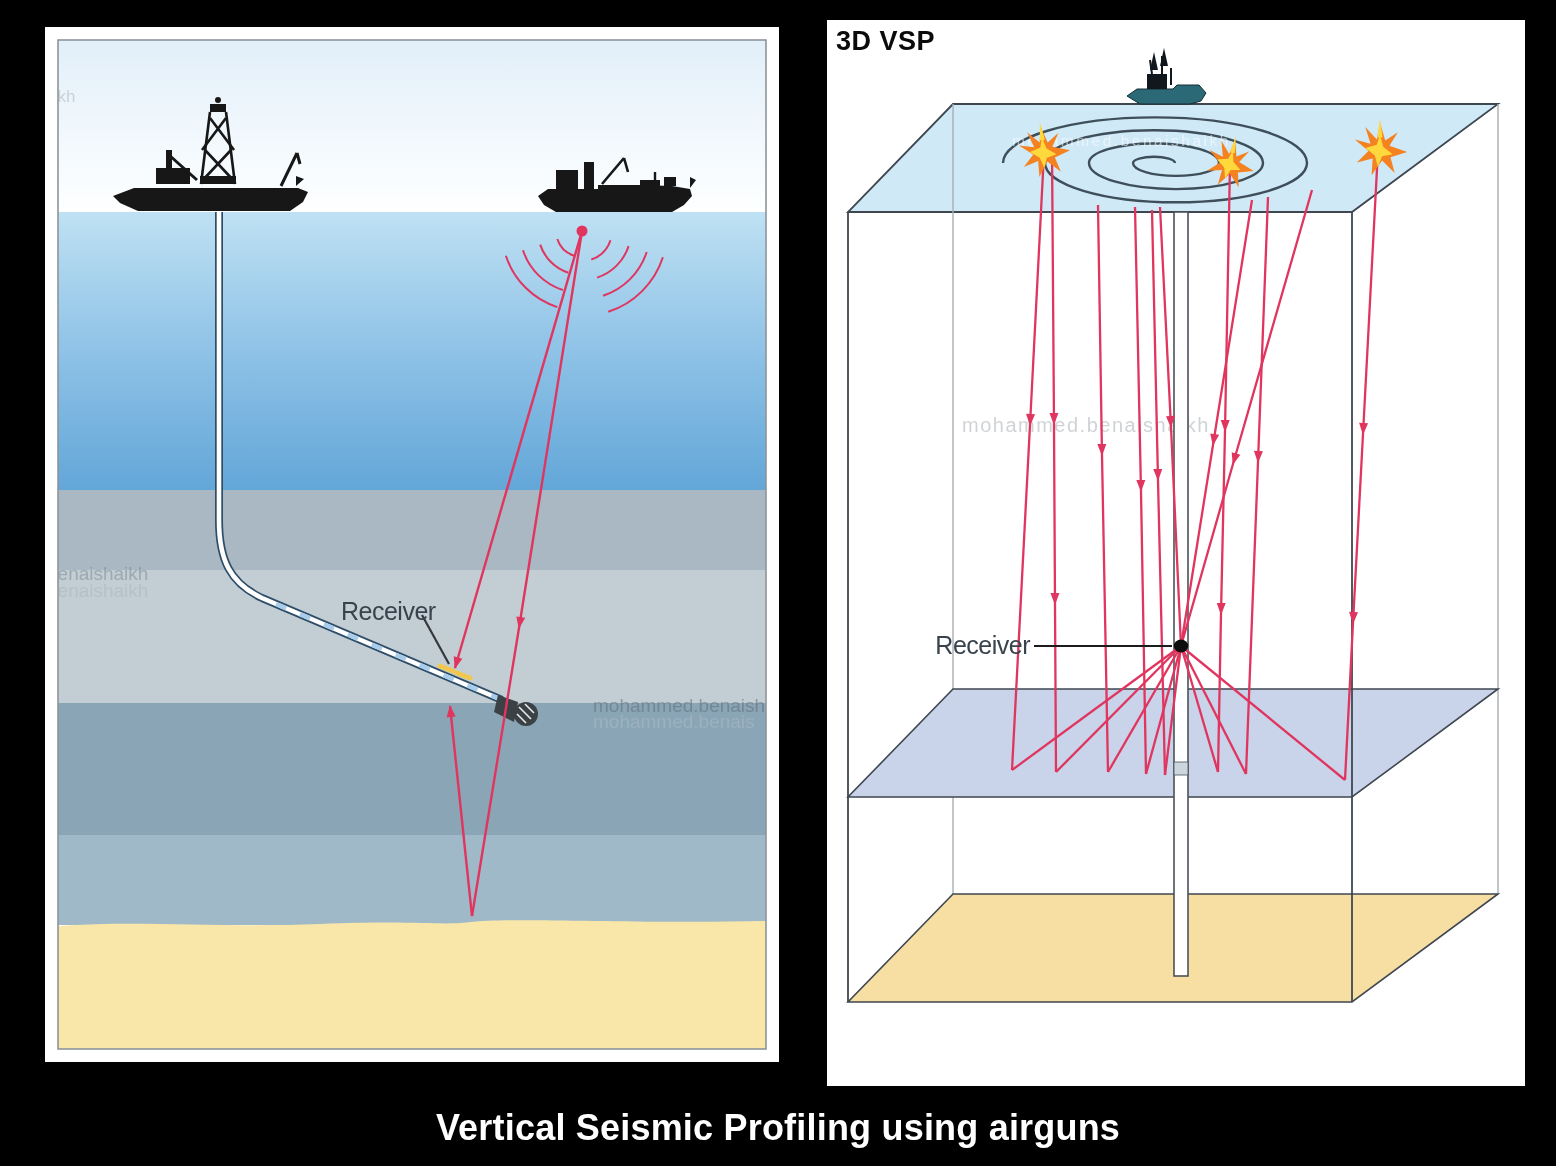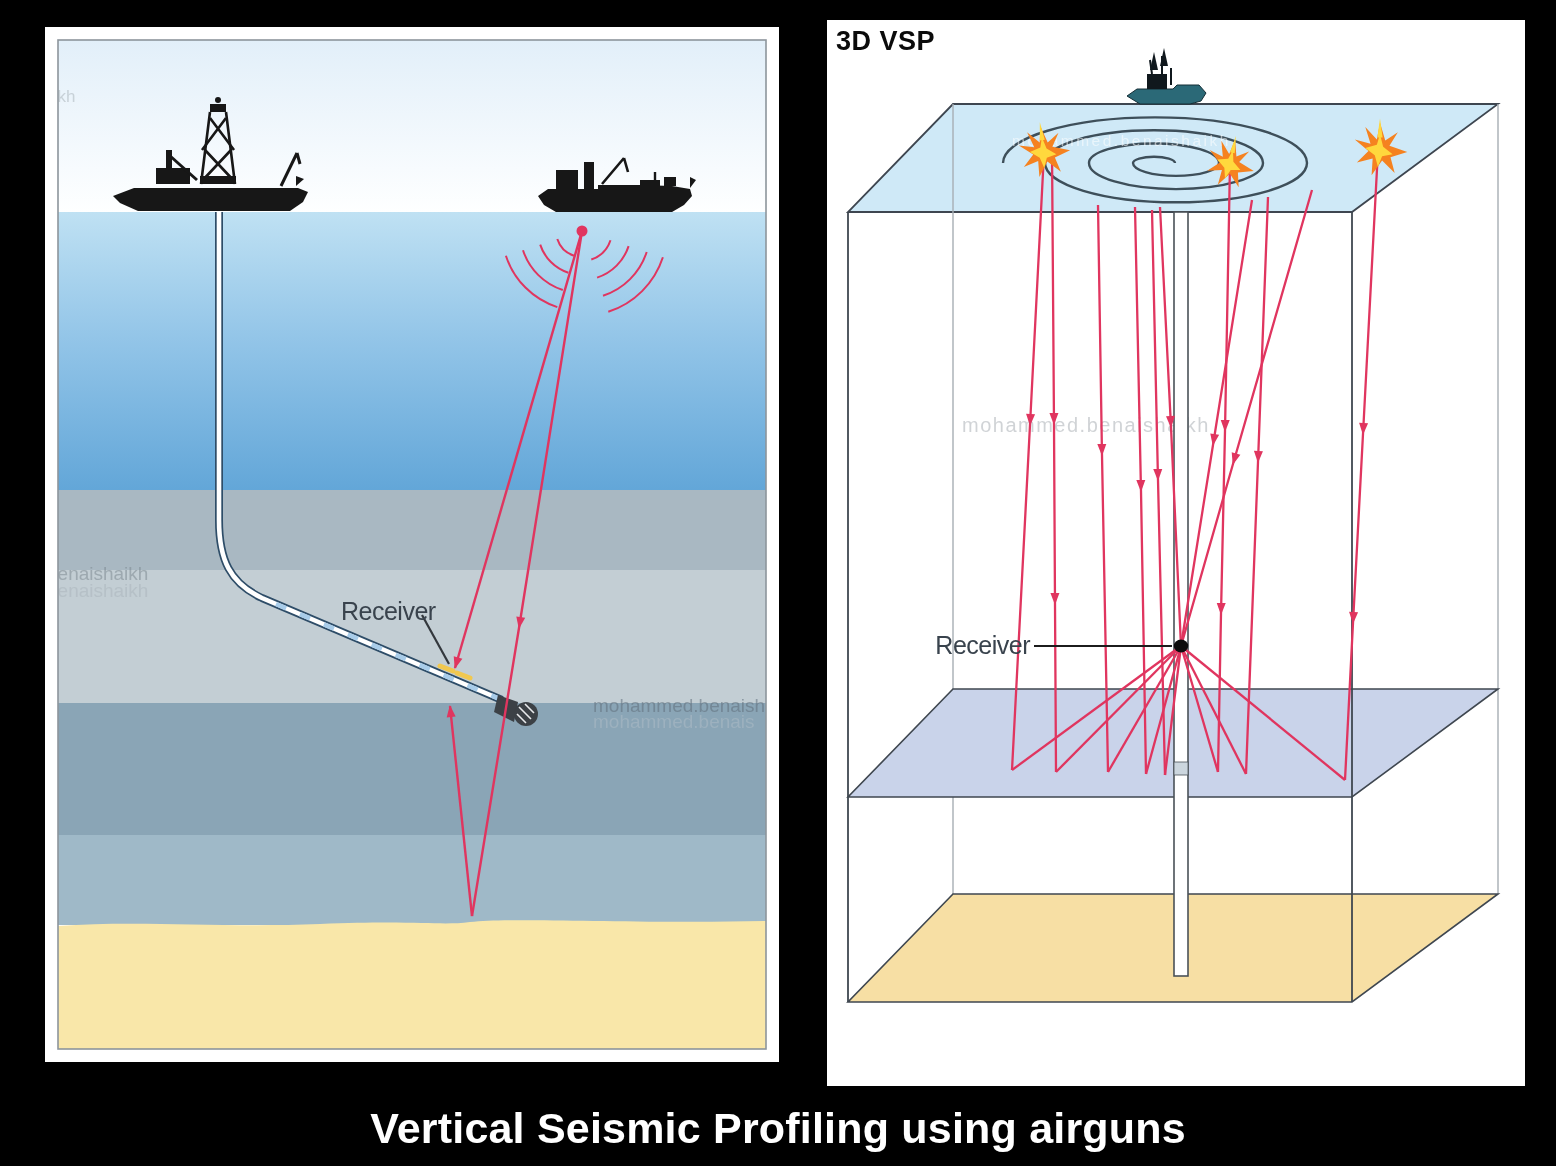--- a/index.html
+++ b/index.html
@@ -1,21 +1,21 @@
 <!DOCTYPE html>
 <html><head>
 <meta charset="utf-8">
 <style>
   html,body{margin:0;padding:0;background:#000;}
   body{width:1556px;height:1166px;position:relative;overflow:hidden;
        font-family:"Liberation Sans",sans-serif;}
   .panel{position:absolute;}
   #caption-bar{position:absolute;left:0;top:1098px;width:1556px;height:60px;
        display:flex;align-items:center;justify-content:center;}
-  #caption-bar .caption{color:#ffffff;font-size:43px;font-weight:bold;letter-spacing:0.2px;}
+  #caption-bar .caption{color:#ffffff;font-size:36px;font-weight:bold;letter-spacing:0.2px;}
   svg text{font-family:"Liberation Sans",sans-serif;}
   .recv-label{font-size:25px;fill:#39434d;letter-spacing:-0.5px;}
   .wm{pointer-events:none;}
 </style>
 </head>
 <body>
 
 <svg class="panel" style="left:45px;top:27px;" width="734" height="1035" viewBox="45 27 734 1035">
   <defs>
     <linearGradient id="skyG" x1="0" y1="40" x2="0" y2="212" gradientUnits="userSpaceOnUse">

